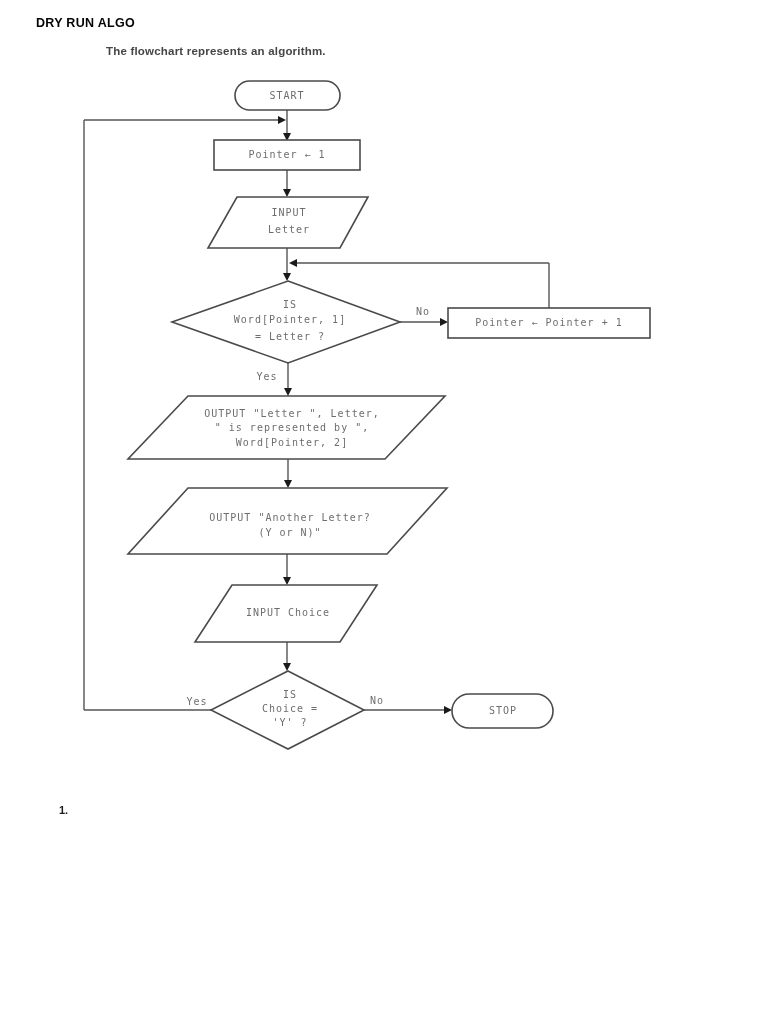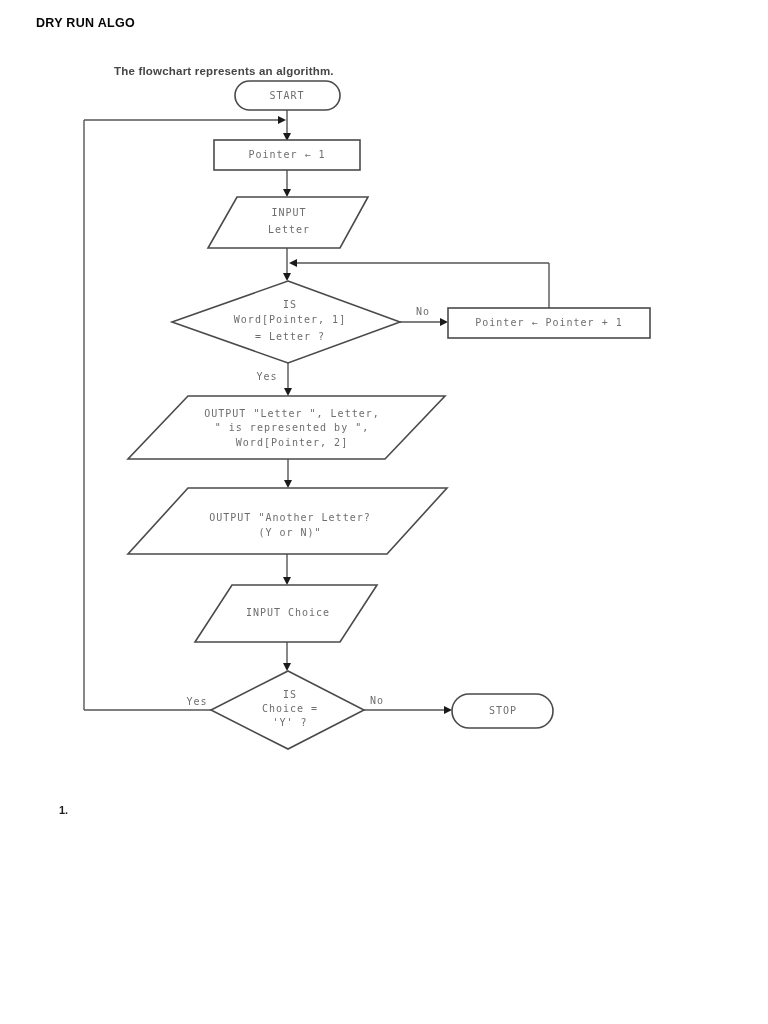--- a/index.html
+++ b/index.html
@@ -1,22 +1,22 @@
 <!DOCTYPE html>
 <html><head>
 <meta charset="utf-8">
 <style>
   html,body { margin:0; padding:0; }
   body { width:768px; height:1024px; background:#ffffff; position:relative;
          font-family:"Liberation Sans", sans-serif; }
   .page { position:absolute; inset:0; background:#ffffff; overflow:hidden; }
   .doc-header { position:absolute; left:36px; top:16px; font-size:12.5px; font-weight:600;
                 color:#050505; letter-spacing:.3px; }
-  .doc-caption { position:absolute; left:114px; top:45px; font-size:11.5px; font-weight:600;
-                 color:#464646; letter-spacing:.2px;margin-top:20px; }
+  .doc-caption { position:absolute; left:106px; top:45px; font-size:11.5px; font-weight:600;
+                 color:#464646; letter-spacing:.2px; }
   .doc-footer { position:absolute; left:59px; top:804px; font-size:11px; font-weight:600;
                 color:#1c1c1c; }
   .flow-svg { position:absolute; left:0; top:0; }
   .shape { fill:#ffffff; stroke:#4a4a4a; stroke-width:1.6; }
   .edge  { stroke:#555555; stroke-width:1.4; fill:none; }
   .arrowhead { fill:#1a1a1a; stroke:none; }
   .flow-text { font-family:"DejaVu Sans Mono","Liberation Mono",monospace; font-size:10px;
                letter-spacing:1px; fill:#6e6e6e; }
   .mid { text-anchor:middle; }
 </style>

